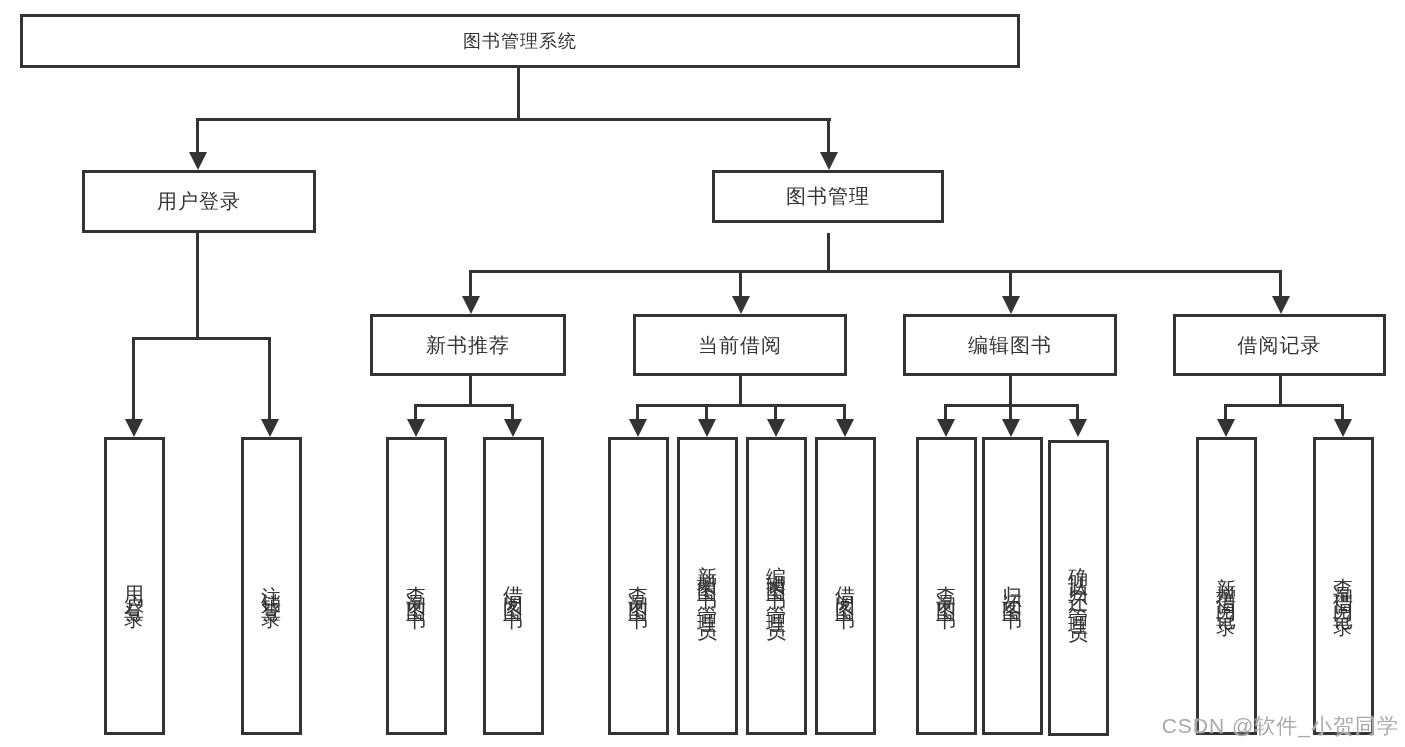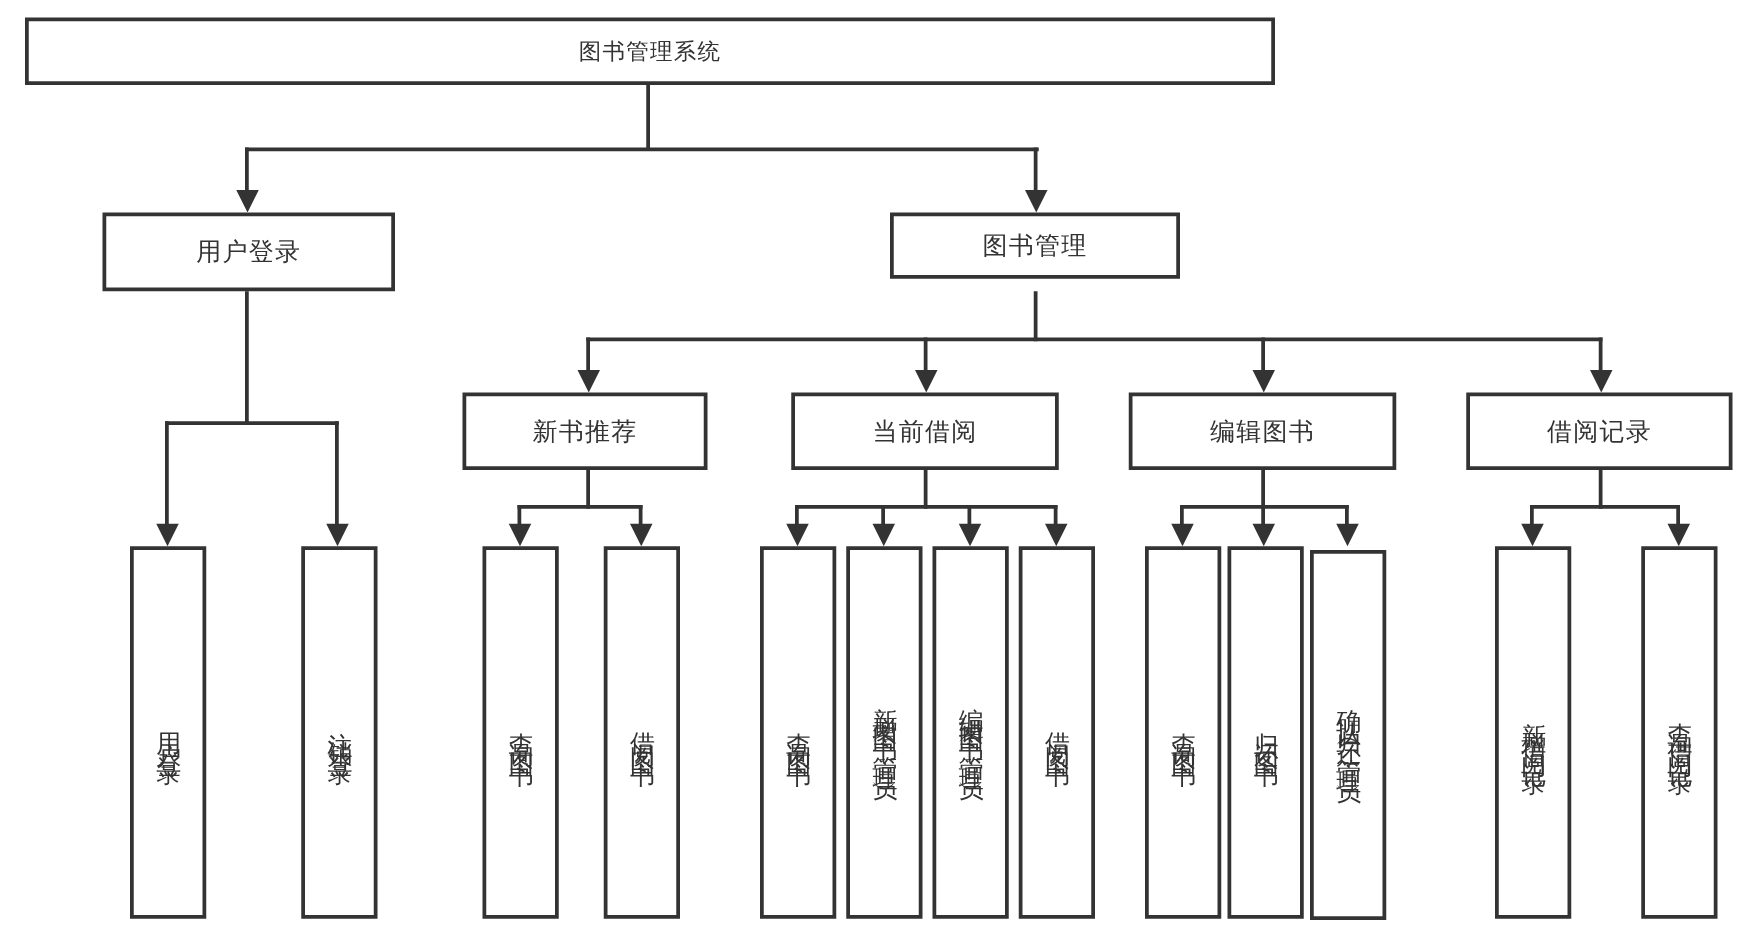--- a/index.html
+++ b/index.html
@@ -158,14 +158,15 @@
     <span class="vtext">确认归还（管理员）</span>
   </div>
 
   <div class="leaf" style="left:1196px;top:437px;width:61px;height:298px;">
     <span class="vtext">新增借阅记录</span>
   </div>
   <div class="leaf" style="left:1313px;top:437px;width:61px;height:298px;">
     <span class="vtext">查询借阅记录</span>
   </div>
 
+  <div class="watermark">CSDN @软件_小贺同学</div>
 
 </div>
 
 </body></html>

